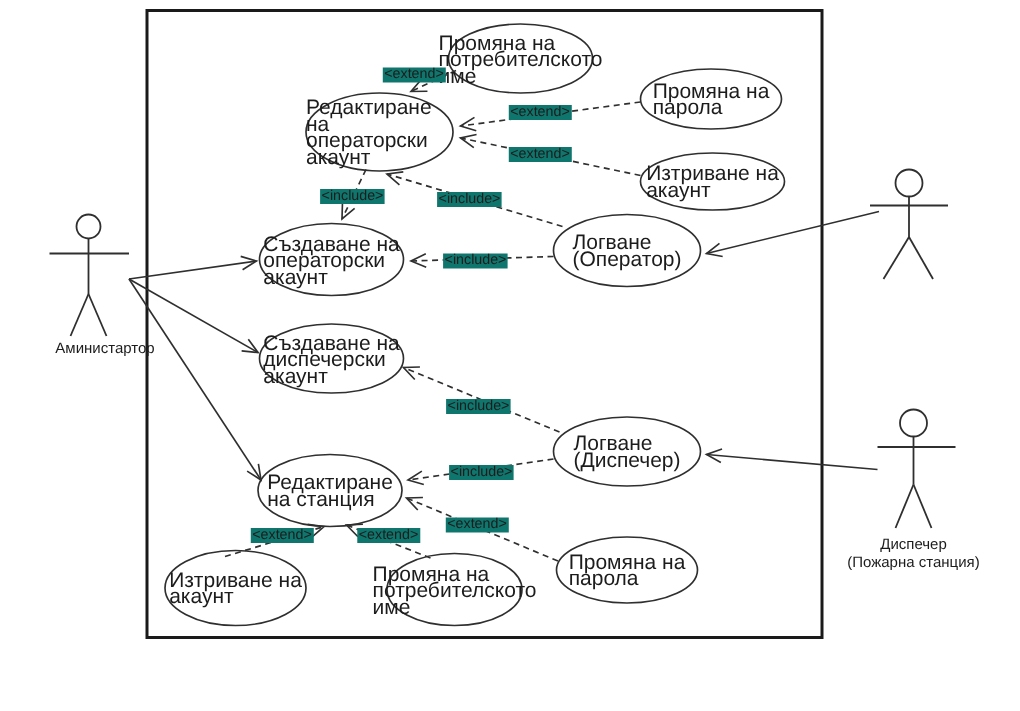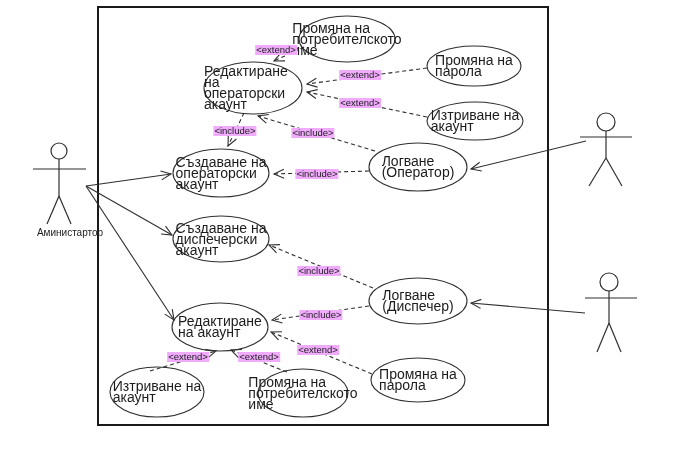--- a/index.html
+++ b/index.html
@@ -16,21 +16,21 @@
     position:absolute;
     display:flex;align-items:center;justify-content:center;
     white-space:pre-line;
     font-size:14px;line-height:11px;
     color:#1c1c1c;
     pointer-events:none;
   }
   .st-label{
     position:absolute;
     transform:translate(-50%,-50%);
-    background:#f0abfc;
+    background:#0f766e;
     font-size:9.5px;line-height:10px;
     white-space:pre;
     color:#1c1c1c;
     padding:0 1px;
   }
   .actor-label{
     position:absolute;
     display:flex;align-items:center;justify-content:center;
     text-align:center;
     white-space:pre-line;
@@ -124,21 +124,21 @@
 акаунт</div>
   <div class="uc-label" style="left:369px;top:143px;width:98px;height:48px;">Логване
 (Оператор)</div>
   <div class="uc-label" style="left:173px;top:149px;width:96px;height:48px;">Създаване на
 операторски
 акаунт</div>
   <div class="uc-label" style="left:173px;top:216px;width:96px;height:46px;">Създаване на
 диспечерски
 акаунт</div>
   <div class="uc-label" style="left:172px;top:303px;width:96px;height:48px;">Редактиране
-на акаунт</div>
+на станция</div>
   <div class="uc-label" style="left:369px;top:278px;width:98px;height:46px;">Логване
 (Диспечер)</div>
   <div class="uc-label" style="left:371px;top:358px;width:94px;height:44px;">Промяна на
 парола</div>
   <div class="uc-label" style="left:110px;top:367px;width:94px;height:50px;">Изтриване на
 акаунт</div>
   <div class="uc-label" style="left:258px;top:369px;width:90px;height:48px;">Промяна на
 потребителското
 име</div>
 
@@ -148,14 +148,16 @@
   <div class="st-label" style="left:235px;top:131px;">&lt;include&gt;</div>
   <div class="st-label" style="left:313px;top:133px;">&lt;include&gt;</div>
   <div class="st-label" style="left:317px;top:174px;">&lt;include&gt;</div>
   <div class="st-label" style="left:319px;top:271px;">&lt;include&gt;</div>
   <div class="st-label" style="left:321px;top:315px;">&lt;include&gt;</div>
   <div class="st-label" style="left:318px;top:350px;">&lt;extend&gt;</div>
   <div class="st-label" style="left:188px;top:357px;">&lt;extend&gt;</div>
   <div class="st-label" style="left:259px;top:357px;">&lt;extend&gt;</div>
 
   <div class="actor-label" style="left:24px;top:226px;width:92px;height:14px;">Аминистартор</div>
+  <div class="actor-label" style="left:549px;top:357px;width:120px;height:26px;">Диспечер
+(Пожарна станция)</div>
 
 </div>
 
 </body></html>

